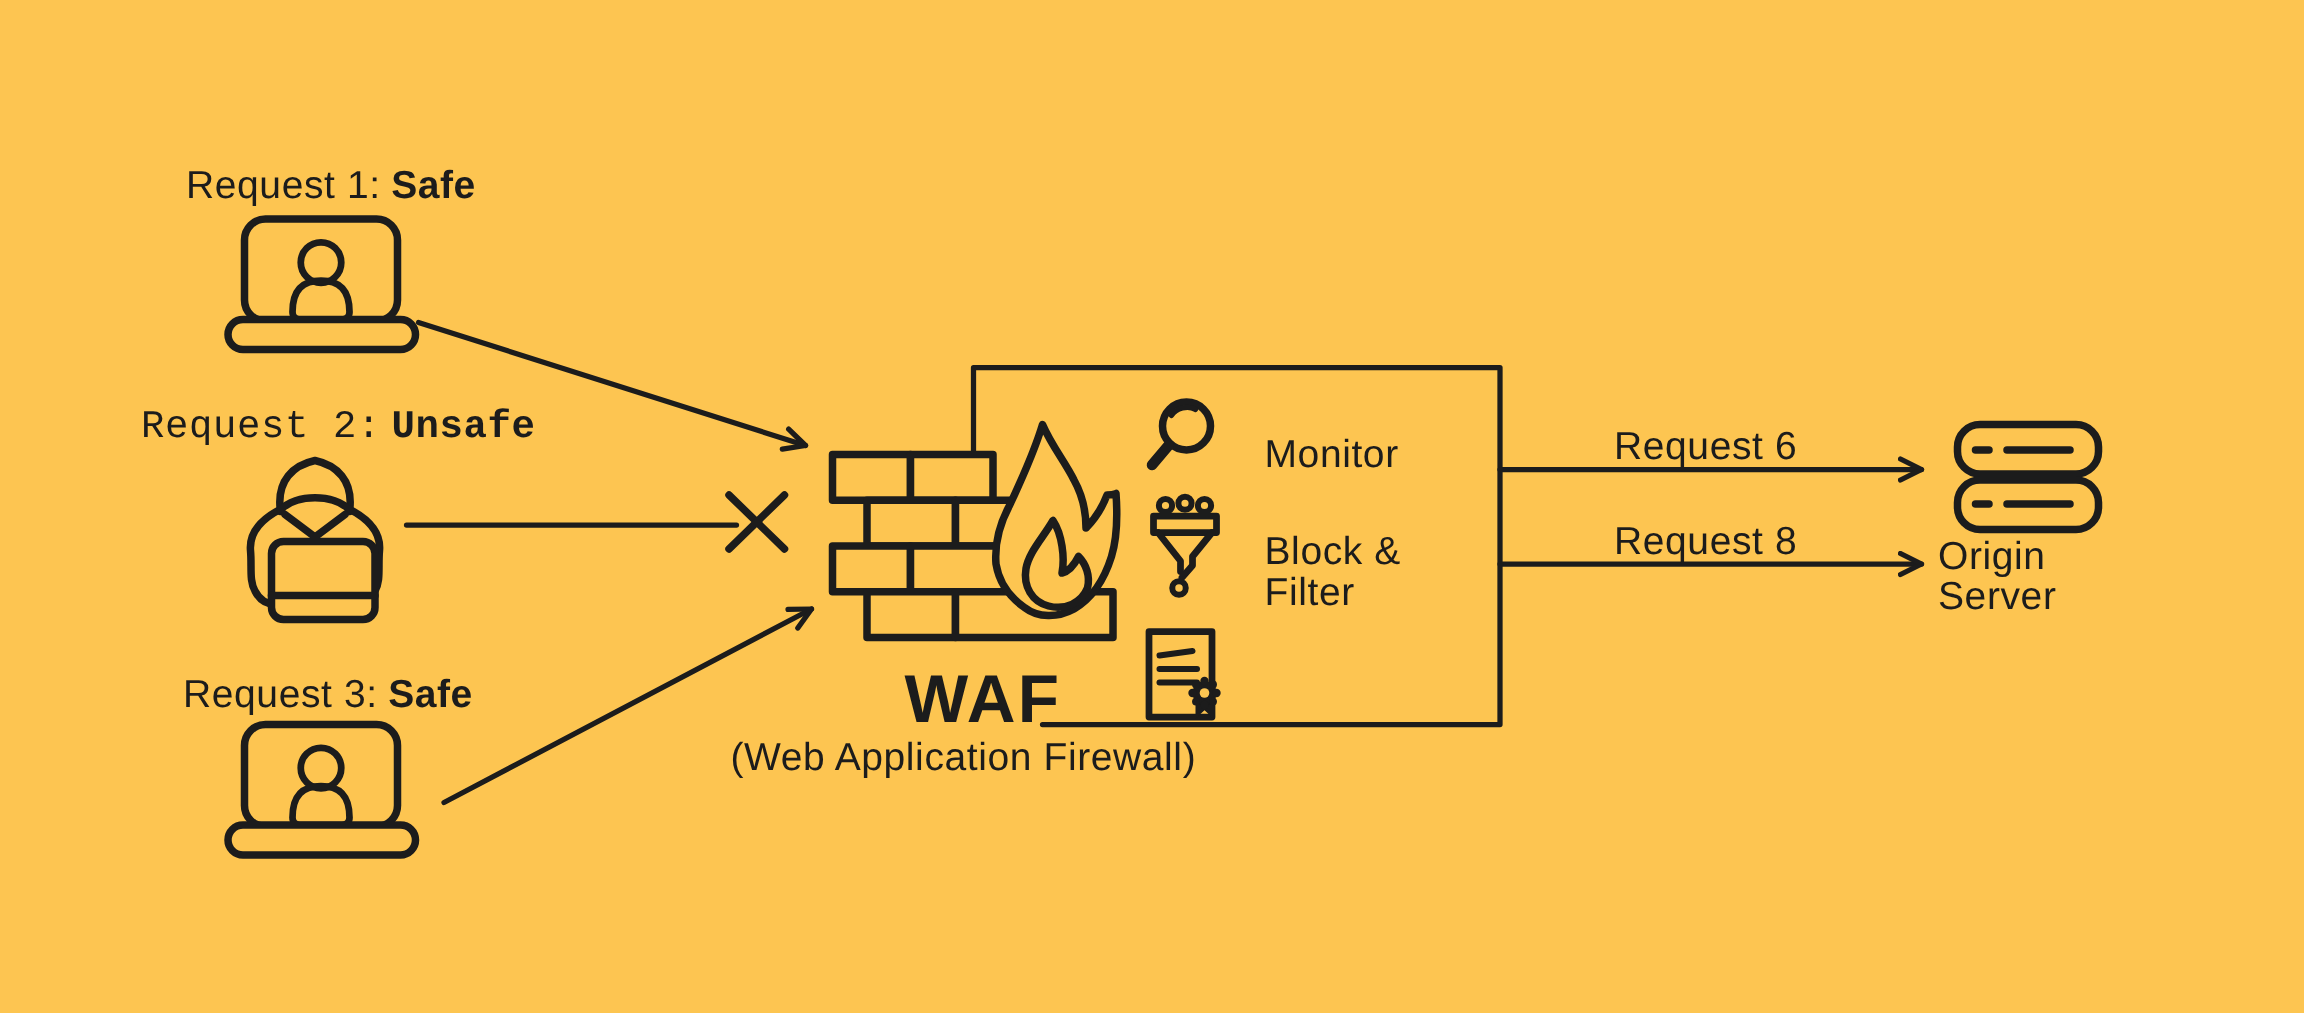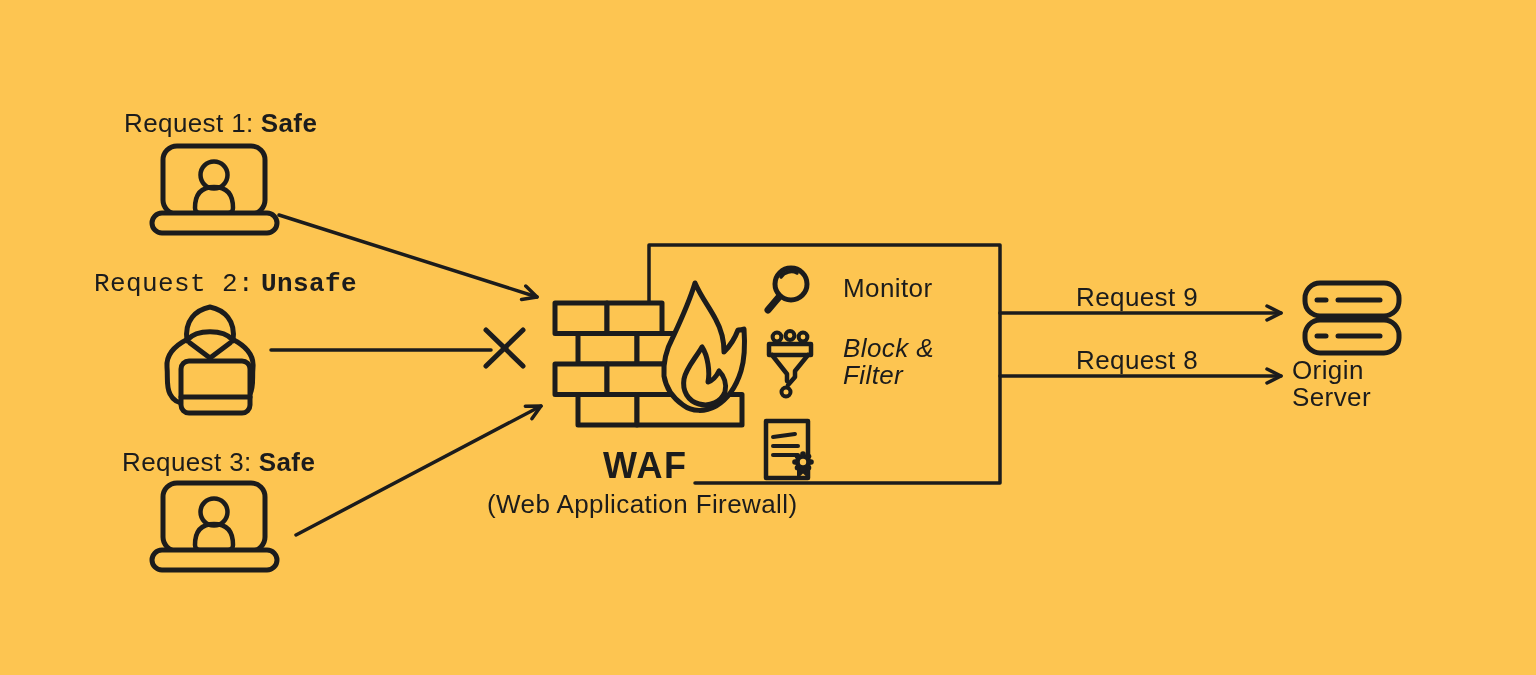--- a/index.html
+++ b/index.html
@@ -3,21 +3,21 @@
 <meta charset="utf-8">
 <style>
   :root { --bg:#FDC551; --ink:#1C1C1C; }
   html,body { margin:0; padding:0; background:var(--bg); }
   .stage { position:relative; width:1532px; height:675px; background:var(--bg); overflow:hidden;
            font-family:"Liberation Sans","DejaVu Sans",sans-serif; color:var(--ink); }
   .stage svg { position:absolute; inset:0; }
   .lbl { position:absolute; font-size:26px; line-height:27px; letter-spacing:0.4px;
          white-space:nowrap; color:var(--ink); }
   .lbl .status { margin-left:7px; font-weight:bold; }
-  .waf-title { font-size:36px; font-weight:bold; letter-spacing:1.5px; }
+  .waf-title { font-size:45px; font-weight:bold; letter-spacing:1.5px; }
   .center { text-align:left; }
   
   .s  { stroke:var(--ink); fill:none; stroke-linecap:round; stroke-linejoin:round; }
   .fb { fill:var(--bg); }
   .fi { fill:var(--ink); stroke:none; }
 </style>
 </head>
 <body>
 
 <div class="stage">
@@ -131,29 +131,29 @@
     <span>Request 2:</span><span class="status">Unsafe</span>
   </div>
 
   <div class="lbl" style="left:122px; top:449px;">
     <span>Request 3:</span><span class="status">Safe</span>
   </div>
 
   <div class="lbl waf-title" style="left:603px; top:452px;">WAF</div>
   <div class="lbl" style="left:487px; top:491px;">(Web Application Firewall)</div>
 
-  <div class="lbl" style="left:843px; top:275px;">Monitor</div>
+  <div class="lbl" style="left:843px; top:289px;">Monitor</div>
 
-  <div class="lbl" style="left:843px; top:335px;font-style:italic;">
+  <div class="lbl" style="left:843px; top:354px;">
     <div>Block &amp;</div>
     <div>Filter</div>
   </div>
 
 
-  <div class="lbl" style="left:1076px; top:284px;">Request 9</div>
+  <div class="lbl" style="left:1076px; top:284px;">Request 6</div>
   <div class="lbl" style="left:1076px; top:347px;">Request 8</div>
 
   <div class="lbl center" style="left:1292px; top:357px; width:122px;">
     <div>Origin</div>
     <div>Server</div>
   </div>
 
 </div>
 
 </body></html>

